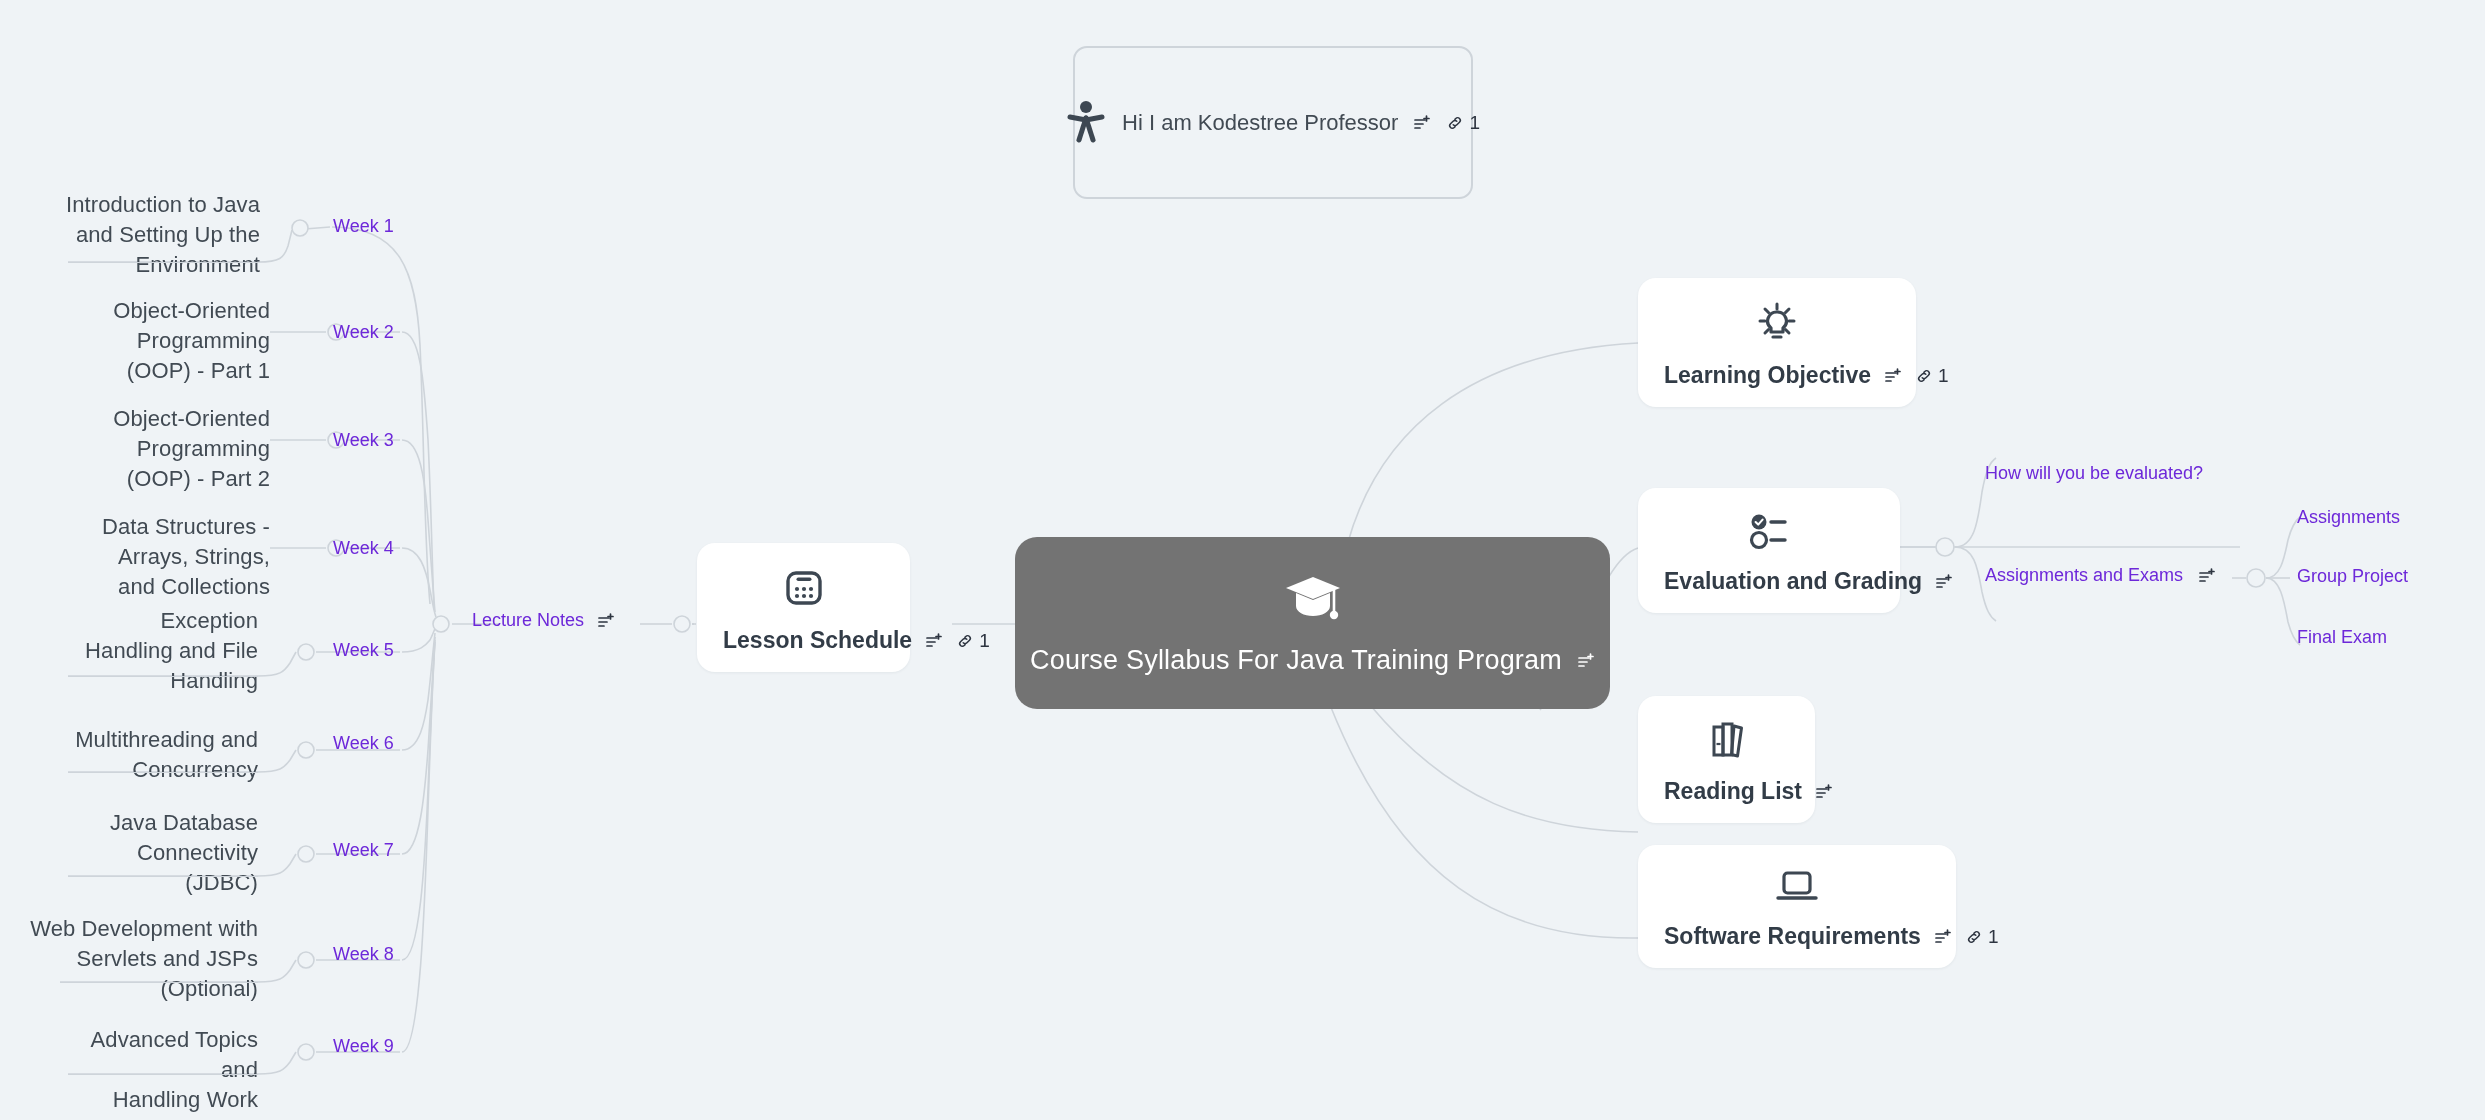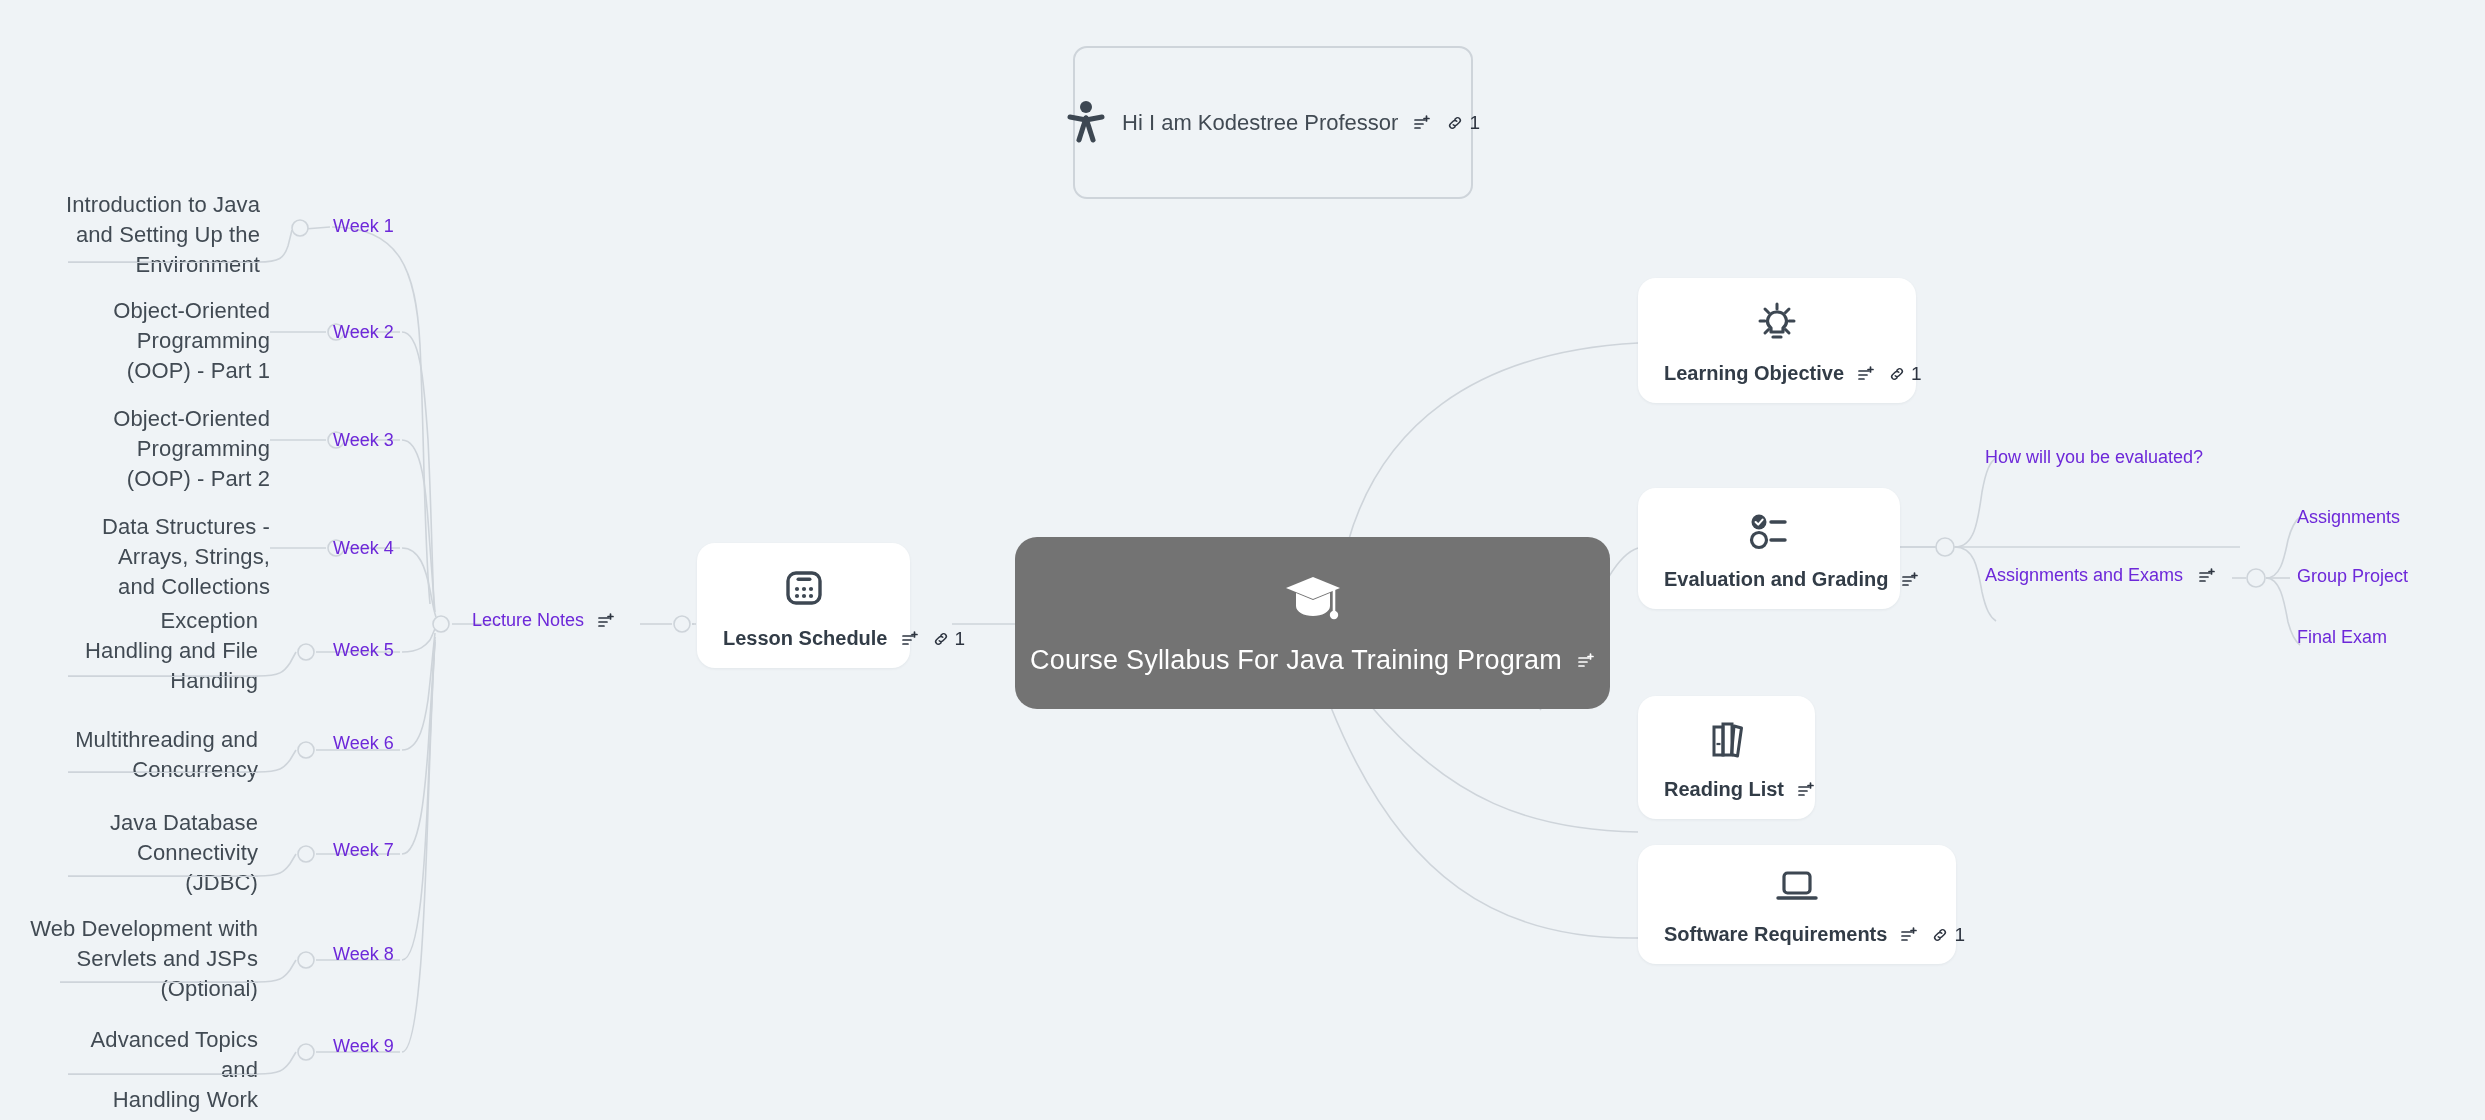--- a/index.html
+++ b/index.html
@@ -45,21 +45,21 @@
     display: flex;
     flex-direction: column;
     align-items: center;
   }
   .card .card-icon { margin-bottom: 12px; color: #3d4752; display: block; }
   .card .card-row {
     display: flex; align-items: center; gap: 14px;
     align-self: flex-start;
   }
   .card .card-title {
-    font-size: 20px; font-weight: bold; color: #323c47; white-space: nowrap;
+    font-size: 23px; font-weight: bold; color: #323c47; white-space: nowrap;
   }
 
   
   #center-card {
     position: absolute;
     left: 1015px; top: 537px;
     width: 595px; height: 172px;
     background: #737373;
     border-radius: 22px;
     display: flex; flex-direction: column;
@@ -459,21 +459,21 @@
       <span class="meta">
         <svg width="16" height="16" viewBox="0 0 16 16" fill="none">
           <path d="M6.2 9.8a2.6 2.6 0 0 0 3.7 0l2.6-2.6a2.6 2.6 0 0 0-3.7-3.7l-.9.9" stroke="#2d3440" stroke-width="1.5" stroke-linecap="round"></path>
           <path d="M9.8 6.2a2.6 2.6 0 0 0-3.7 0L3.5 8.8a2.6 2.6 0 1 0 3.7 3.7l.9-.9" stroke="#2d3440" stroke-width="1.5" stroke-linecap="round"></path>
         </svg>
         <span class="count">1</span>
       </span>
     </div>
   </div>
 
-  <div class="week-label" style="left:1985px;top:447px;">How will you be evaluated?</div>
+  <div class="week-label" style="left:1985px;top:463px;">How will you be evaluated?</div>
 
   <div style="position:absolute;left:1985px;top:565px;display:flex;align-items:center;gap:16px;">
     <span class="week-label" style="position:static;">Assignments and Exams</span>
     <span class="meta">
       <svg width="17" height="15" viewBox="0 0 17 15">
         <g stroke="#2d3440" stroke-width="1.7" stroke-linecap="round">
           <line x1="1" y1="5" x2="11" y2="5"></line>
             <line x1="1" y1="9" x2="9" y2="9"></line>
             <line x1="1" y1="13" x2="6" y2="13"></line>
           <line x1="12.5" y1="1" x2="12.5" y2="6"></line>

